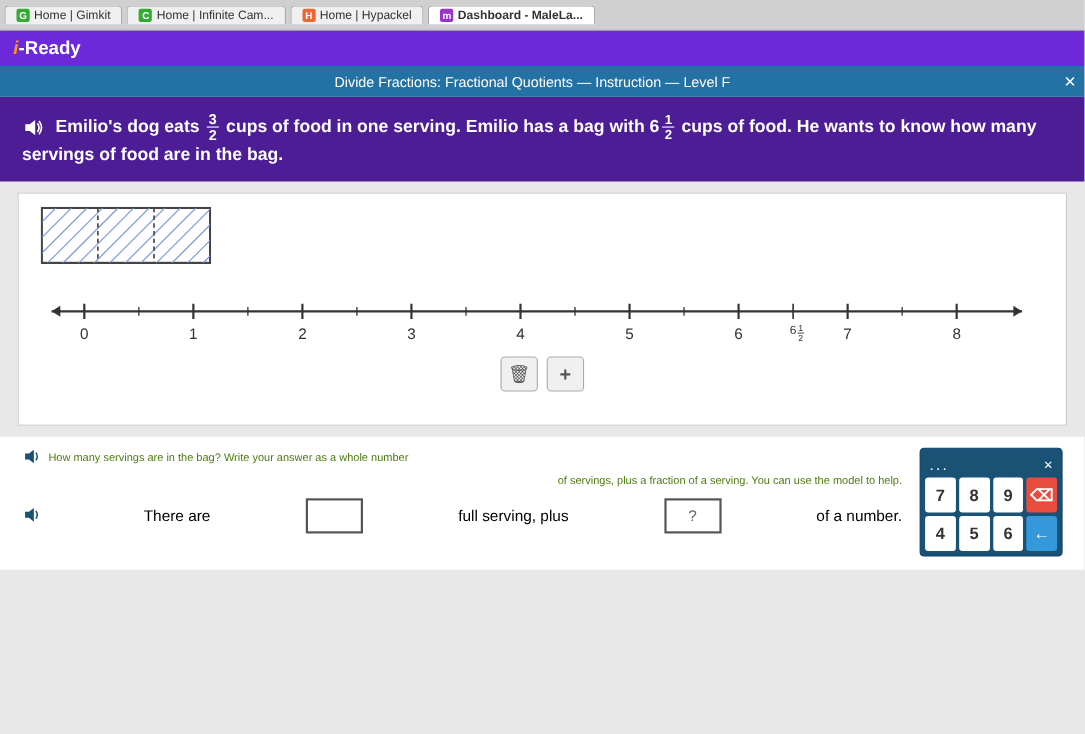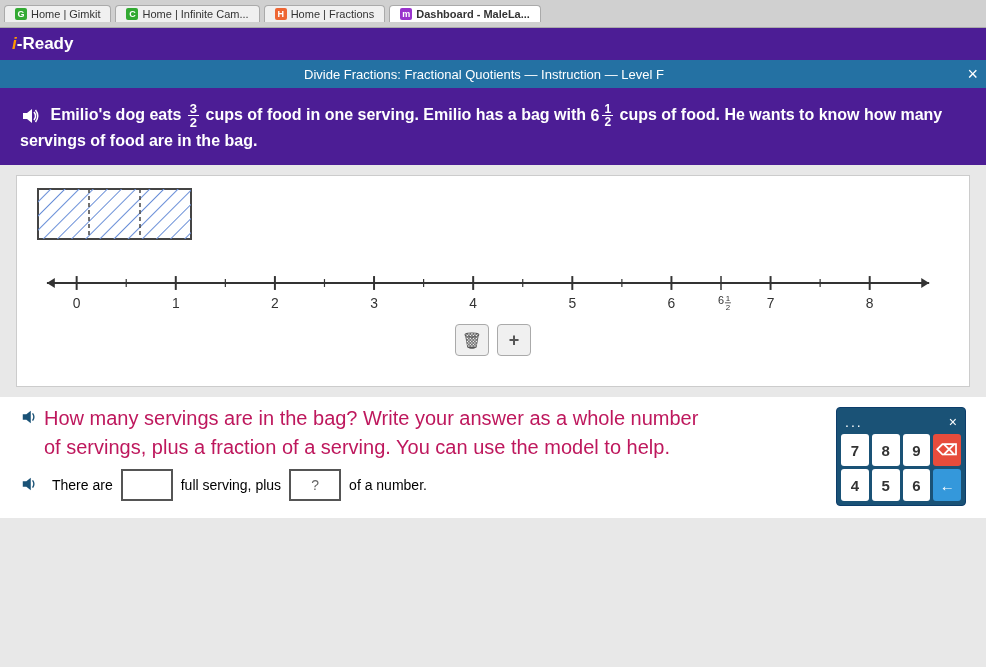--- a/index.html
+++ b/index.html
@@ -50,21 +50,21 @@
       font-size: 9px;
       font-weight: bold;
       color: white;
     }
     .tab-icon.green { background: #3a3; }
     .tab-icon.orange { background: #e63; }
     .tab-icon.purple { background: #93c; }
 
     
     .app-header {
-      background: #4c1d95;
+      background: #6d28d9;
       height: 32px;
       display: flex;
       align-items: center;
       padding: 0 12px;
     }
 
     
     .lesson-header {
       background: #2471a3;
       color: white;
@@ -169,34 +169,35 @@
       cursor: pointer;
       font-size: 16px;
       color: #555;
     }
     .question-text-area {
       flex: 1;
     }
     .question-line {
       display: flex;
       align-items: center;
-      font-size: 20px;
-      color: #be185d;
+      font-size: 10px;
+      color: #4d7c0f;
       margin-bottom: 6px;
     }
     .speaker-sm {
       margin-right: 6px;
       color: #1a5276;
     }
     .answer-row {
       display: flex;
       align-items: center;
       gap: 8px;
       margin-top: 10px;
       font-size: 14px;
+      justify-content: space-between;
     }
     .answer-box {
       width: 52px;
       height: 32px;
       border: 2px solid #555;
       background: white;
       display: flex;
       align-items: center;
       justify-content: center;
     }
@@ -271,21 +272,21 @@
   <div class="tab">
     <span class="tab-icon green">G</span>
     <span>Home | Gimkit</span>
   </div>
   <div class="tab">
     <span class="tab-icon green">C</span>
     <span>Home | Infinite Cam...</span>
   </div>
   <div class="tab">
     <span class="tab-icon orange">H</span>
-    <span>Home | Fractions</span>
+    <span>Home | Hypackel</span>
   </div>
   <div class="tab active">
     <span class="tab-icon purple">m</span>
     <span>Dashboard - MaleLa...</span>
   </div>
 </div>
 
 <div class="app-header">
   <span style="color:white;font-size:17px;font-weight:bold;">
     <span style="color:#f90;font-style:italic;">i</span><span style="color:white;">-Ready</span>
@@ -409,21 +410,21 @@
   <div class="question-text-area">
     <div class="question-line">
       <span class="speaker-sm">
         <svg width="18" height="16" viewBox="0 0 20 18" fill="#1a5276">
           <polygon points="3,6 7,6 12,2 12,16 7,12 3,12" fill="#1a5276"></polygon>
           <path d="M14,5 Q17,9 14,13" stroke="#1a5276" stroke-width="1.5" fill="none"></path>
         </svg>
       </span>
       <span>How many servings are in the bag? Write your answer as a whole number</span>
     </div>
-    <div class="question-line" style="padding-left:24px;">
+    <div class="question-line" style="padding-left:24px;justify-content:flex-end;">
       <span>of servings, plus a fraction of a serving. You can use the model to help.</span>
     </div>
 
     <div class="answer-row">
       <span class="speaker-sm">
         <svg width="18" height="16" viewBox="0 0 20 18" fill="#1a5276">
           <polygon points="3,6 7,6 12,2 12,16 7,12 3,12" fill="#1a5276"></polygon>
           <path d="M14,5 Q17,9 14,13" stroke="#1a5276" stroke-width="1.5" fill="none"></path>
         </svg>
       </span>

